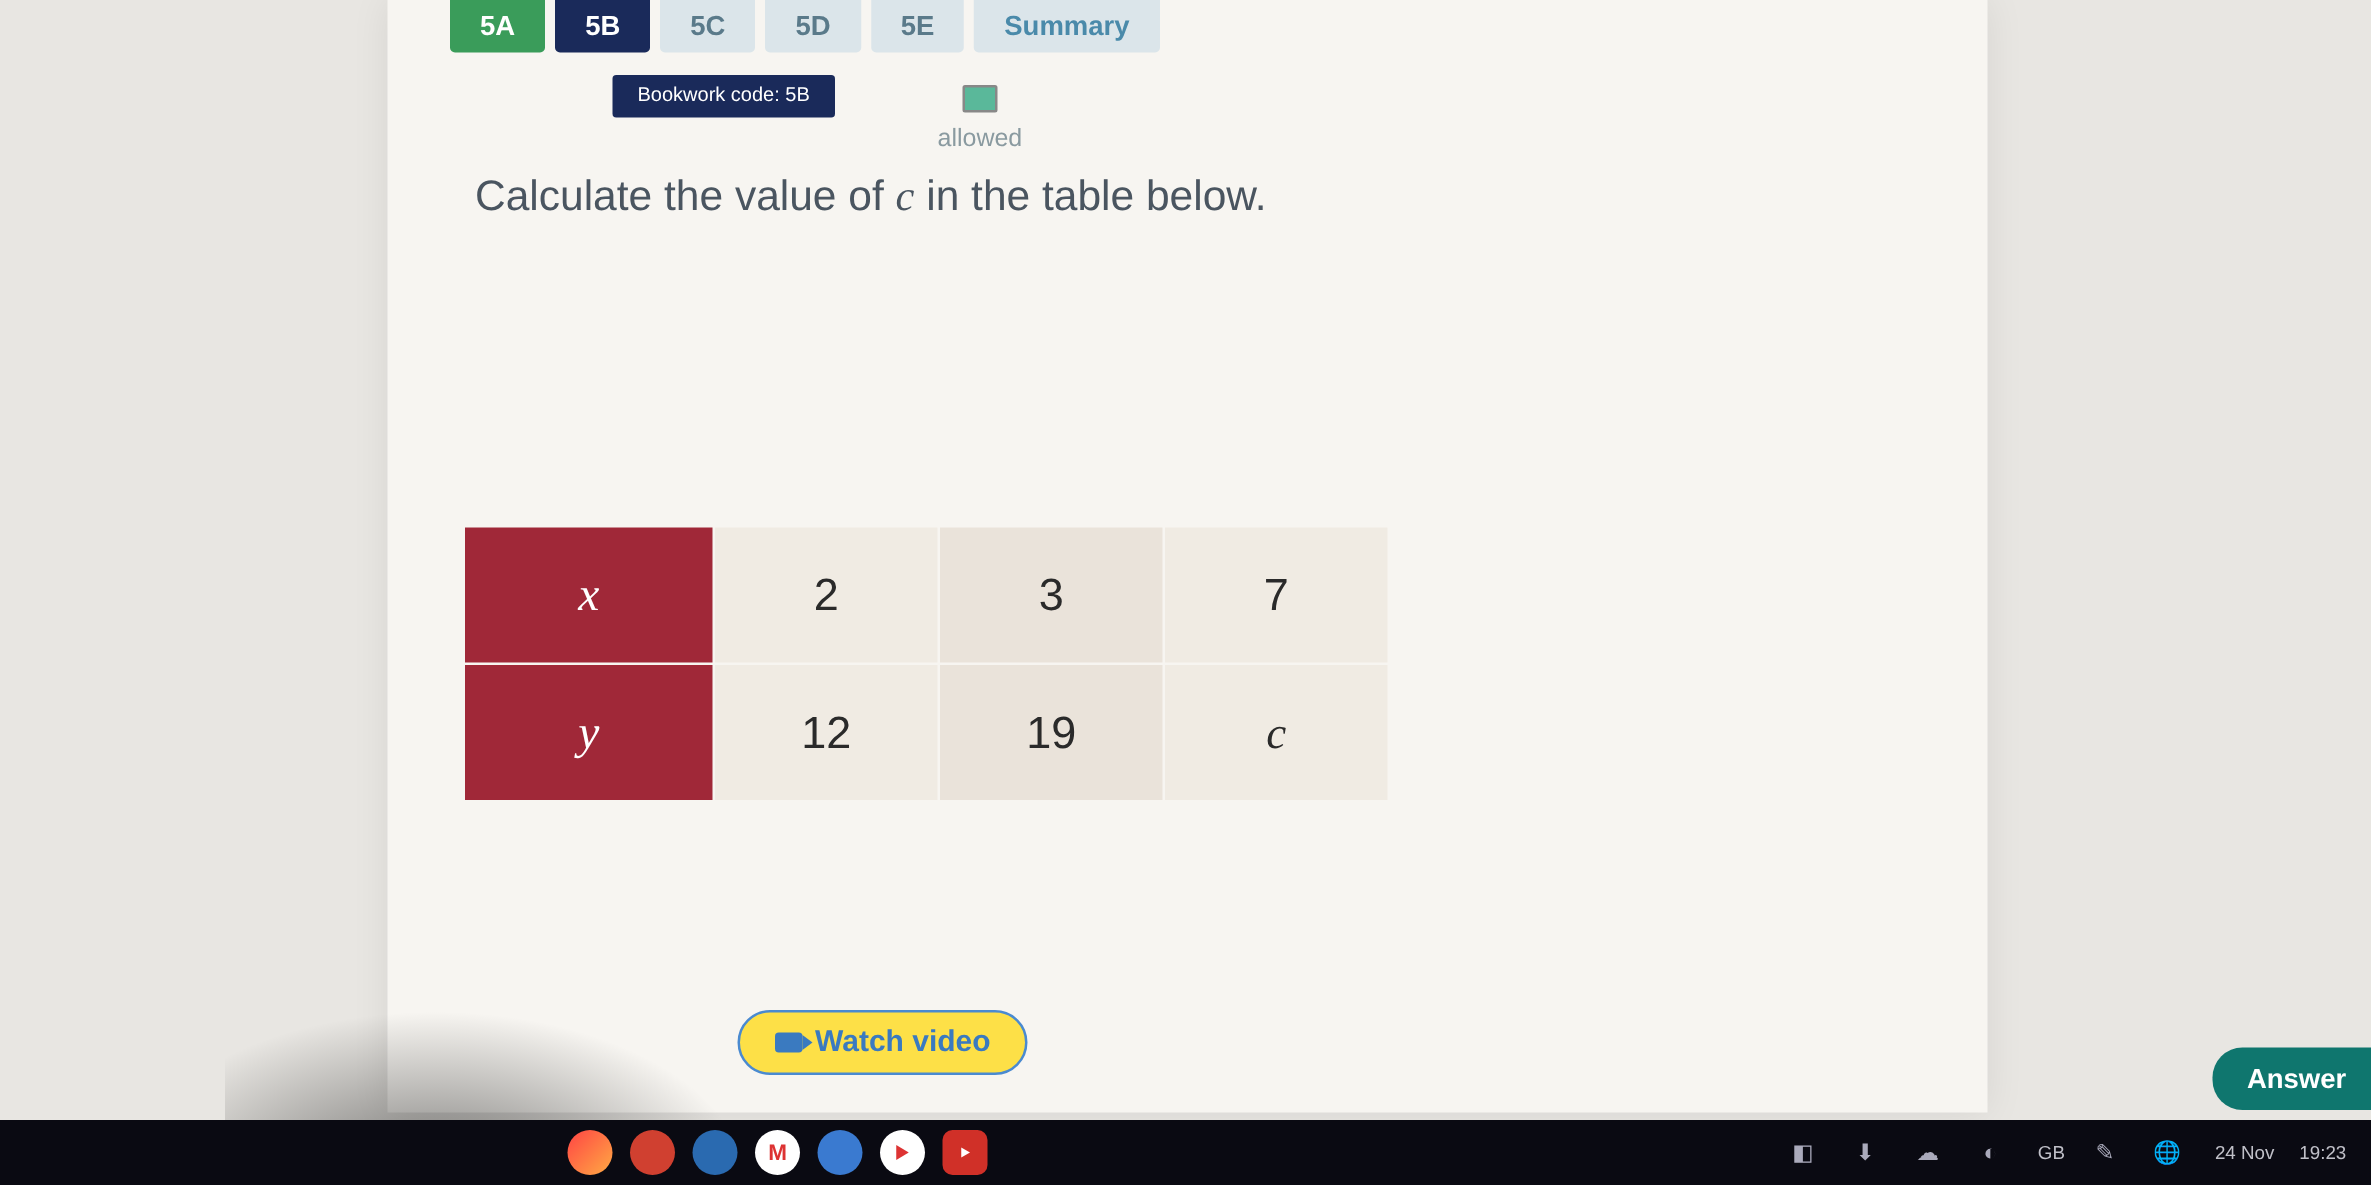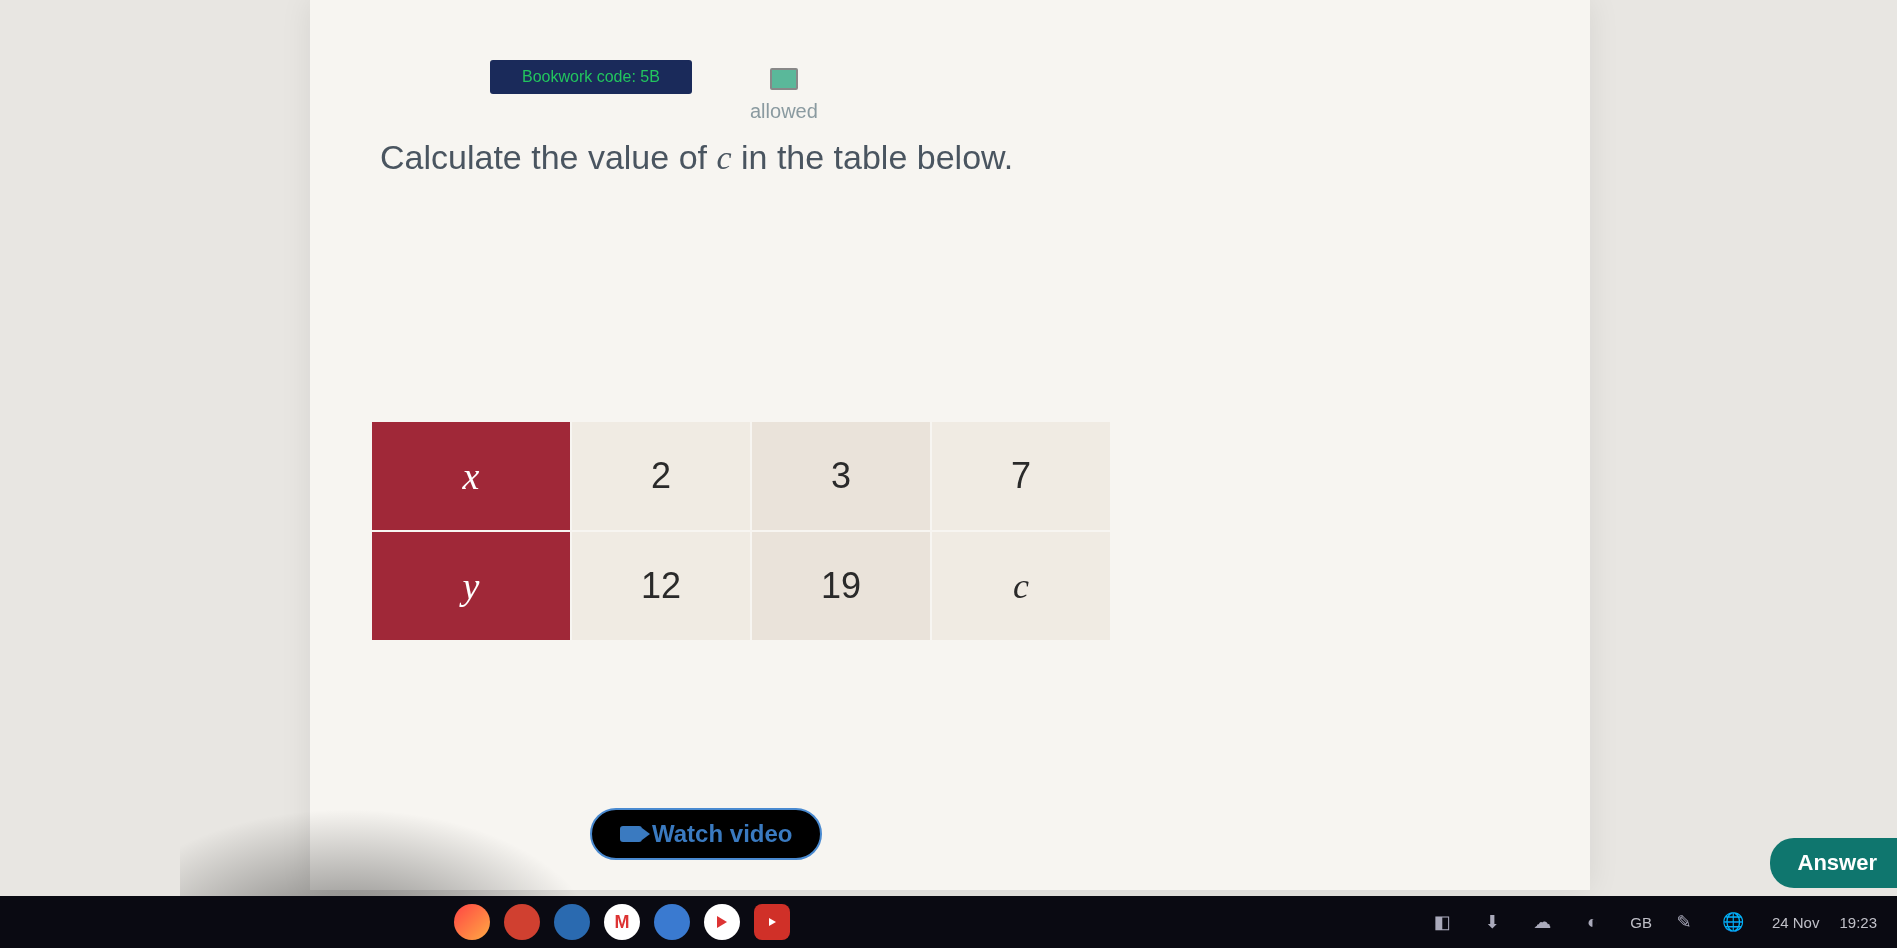--- a/index.html
+++ b/index.html
@@ -45,22 +45,22 @@
       color: #fff;
     }
     .tab.summary {
       color: #4a8aaa;
     }
     .bookwork {
       position: absolute;
       top: 60px;
       left: 180px;
       background: #1a2a5a;
-      color: #22c55e;
-      padding: 8px 32px;
+      color: #ffffff;
+      padding: 8px 20px;
       font-size: 16px;
       border-radius: 3px;
     }
     .allowed {
       position: absolute;
       top: 68px;
       left: 440px;
       color: #8a9aa0;
       font-size: 20px;
       display: flex;
@@ -115,21 +115,21 @@
     .table td .mathvar {
       font-style: italic;
       font-family: 'Times New Roman', serif;
     }
     .watch-video {
       position: absolute;
       bottom: 30px;
       left: 280px;
       border: 2px solid #4a8ad0;
       color: #3a7ac0;
-      background: #000000;
+      background: #fde047;
       padding: 10px 28px;
       border-radius: 30px;
       font-size: 24px;
       font-weight: bold;
       display: flex;
       align-items: center;
       gap: 10px;
       cursor: pointer;
     }
     .cam-icon {
@@ -196,20 +196,28 @@
       height: 140px;
       background: radial-gradient(ellipse at 40% 100%, rgba(10,10,10,0.55), transparent 70%);
       pointer-events: none;
     }
   </style>
 </head>
 <body>
 
 <div class="page">
 
+  <div class="tabs">
+    <div class="tab prev">5A</div>
+    <div class="tab active">5B</div>
+    <div class="tab">5C</div>
+    <div class="tab">5D</div>
+    <div class="tab">5E</div>
+    <div class="tab summary">Summary</div>
+  </div>
 
   <div class="bookwork">Bookwork code: 5B</div>
 
   <div class="allowed">
     <span class="allowed-icon"></span>
     <span>allowed</span>
   </div>
 
   <div class="question">
     <p>

